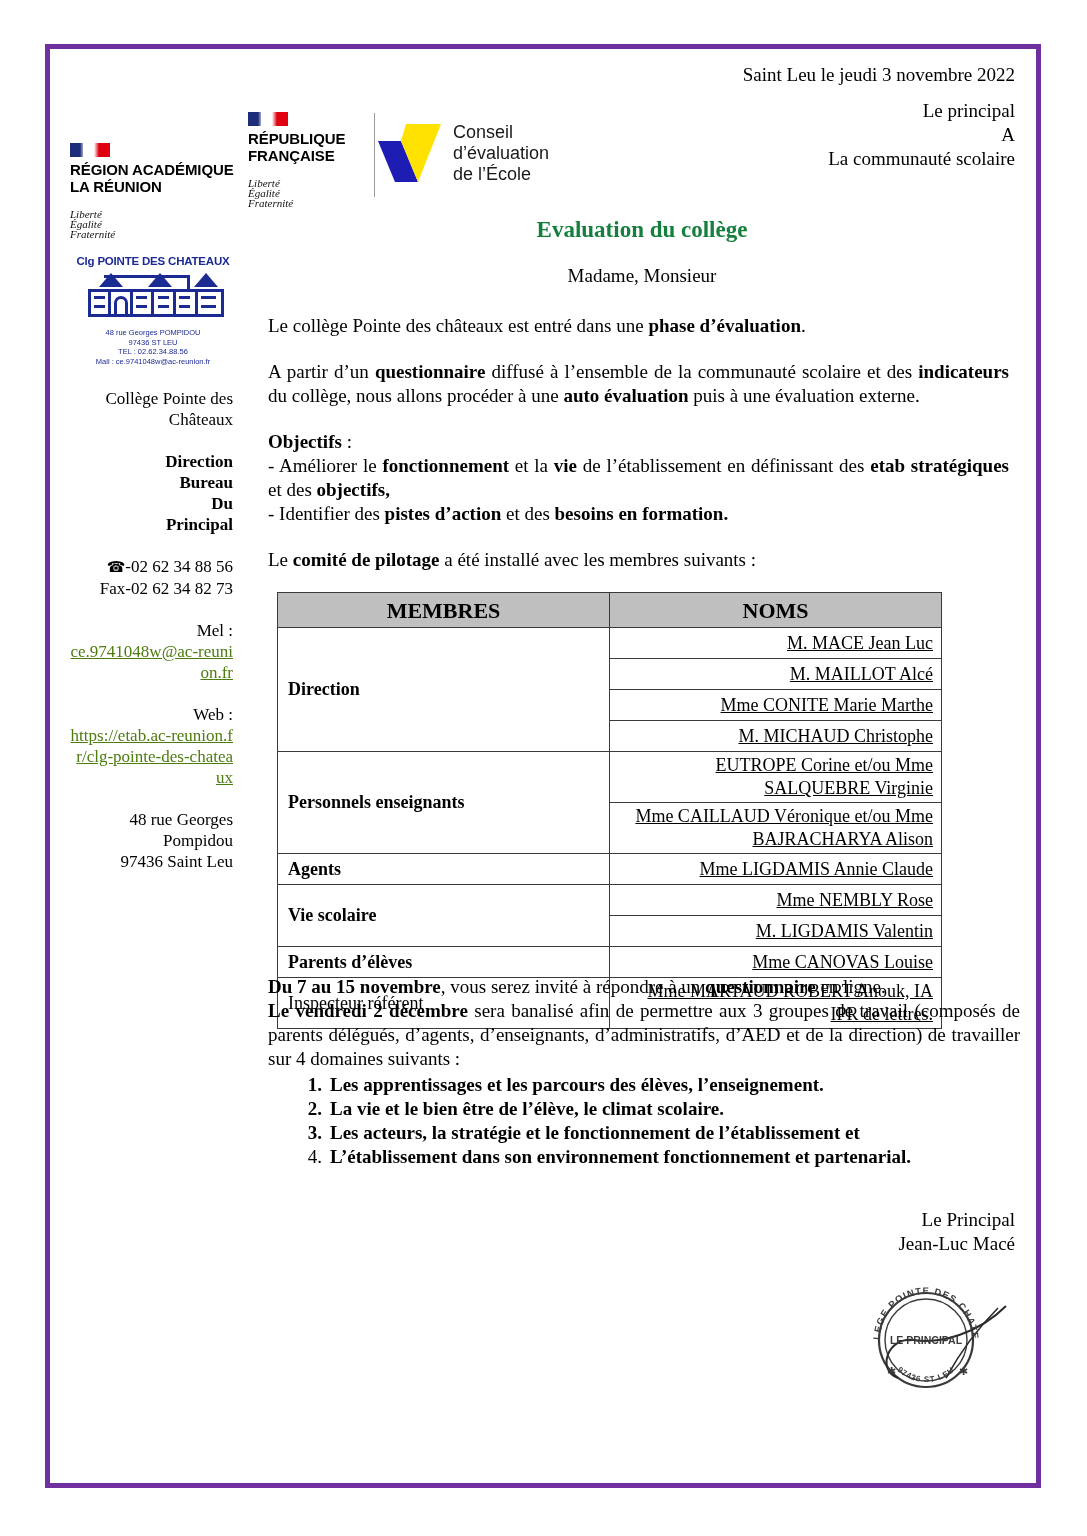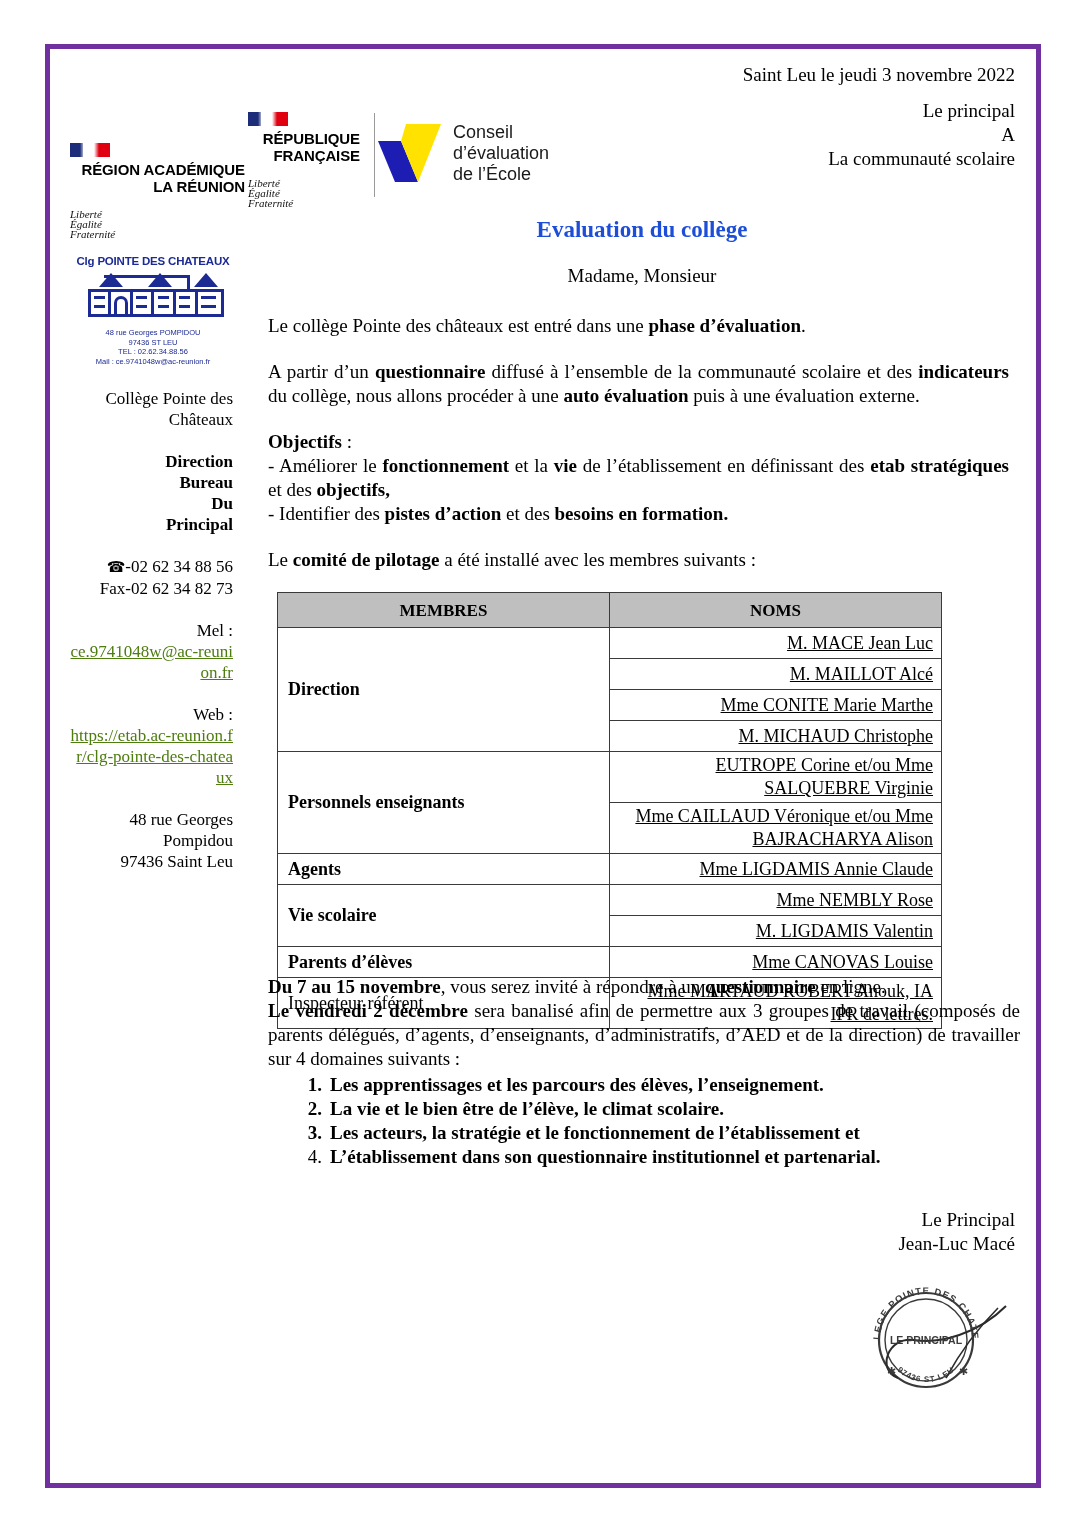--- a/index.html
+++ b/index.html
@@ -80,21 +80,20 @@
     background: linear-gradient(to right, #ffffff, #e1000f);
   }
 
   .logo-title {
     font-family: "Liberation Sans", sans-serif;
     font-weight: bold;
     font-size: 13.5px;
     line-height: 15px;
     letter-spacing: -0.1px;
     color: #000;
-    text-align: right;
   }
   .logo-title.big {
     font-size: 15px;
     line-height: 17px;
   }
   .logo-motto {
     font-family: "Liberation Serif", serif;
     font-style: italic;
     font-size: 11px;
     line-height: 10px;
@@ -150,21 +149,21 @@
   .phone-glyph { font-size: 15px; }
 
   
   #main {
     left: 268px; top: 218px; width: 748px;
     font-size: 19px;
     line-height: 24px;
   }
   #doc-title {
     text-align: center;
-    color: #1d4ed8;
+    color: #15803d;
     font-weight: bold;
     font-size: 23px;
     margin-bottom: 22px;
   }
   #salutation {
     text-align: center;
     font-size: 19px;
     margin-bottom: 26px;
   }
   #main p {
@@ -187,21 +186,21 @@
     border: 1px solid #3a3a3a;
     padding: 2px 8px;
     vertical-align: middle;
     line-height: 23px;
     height: 26px;
   }
   #members-table th {
     background: #bfbfbf;
     font-weight: bold;
     text-align: center;
-    font-size: 17px;
+    font-size: 22px;
     height: 30px;
   }
   #members-table td.cat {
     font-weight: bold;
     width: 178px;
     padding-left: 10px;
   }
   #members-table td.cat.plain { font-weight: normal; }
   #members-table td.name { text-align: right; text-decoration: underline; }
 
@@ -453,21 +452,21 @@
   </tbody>
 </table>
 
 <div id="calendar" class="abs">
   <p><b>Du 7 au 15 novembre</b><span>, vous serez invité à répondre à un </span><b>questionnaire</b><span> en ligne.</span></p>
   <p><b>Le vendredi 2 décembre</b><span> sera banalisé afin de permettre aux 3 groupes de travail (composés de parents délégués, d’agents, d’enseignants, d’administratifs, d’AED et de la direction) de travailler sur 4 domaines suivants :</span></p>
   <ul id="domains">
     <li><span class="num">1.</span><span>Les apprentissages et les parcours des élèves, l’enseignement.</span></li>
     <li><span class="num">2.</span><span>La vie et le bien être de l’élève, le climat scolaire.</span></li>
     <li><span class="num">3.</span><span>Les acteurs, la stratégie et le fonctionnement de l’établissement et</span></li>
-    <li class="plain-num"><span class="num">4.</span><span>L’établissement dans son questionnaire institutionnel et partenarial.</span></li>
+    <li class="plain-num"><span class="num">4.</span><span>L’établissement dans son environnement fonctionnement et partenarial.</span></li>
   </ul>
 </div>
 
 <div id="signature" class="abs">
   <div>Le Principal</div>
   <div>Jean-Luc Macé</div>
 </div>
 
 <svg id="stamp" class="abs" viewBox="0 0 175 115">
   <defs>

